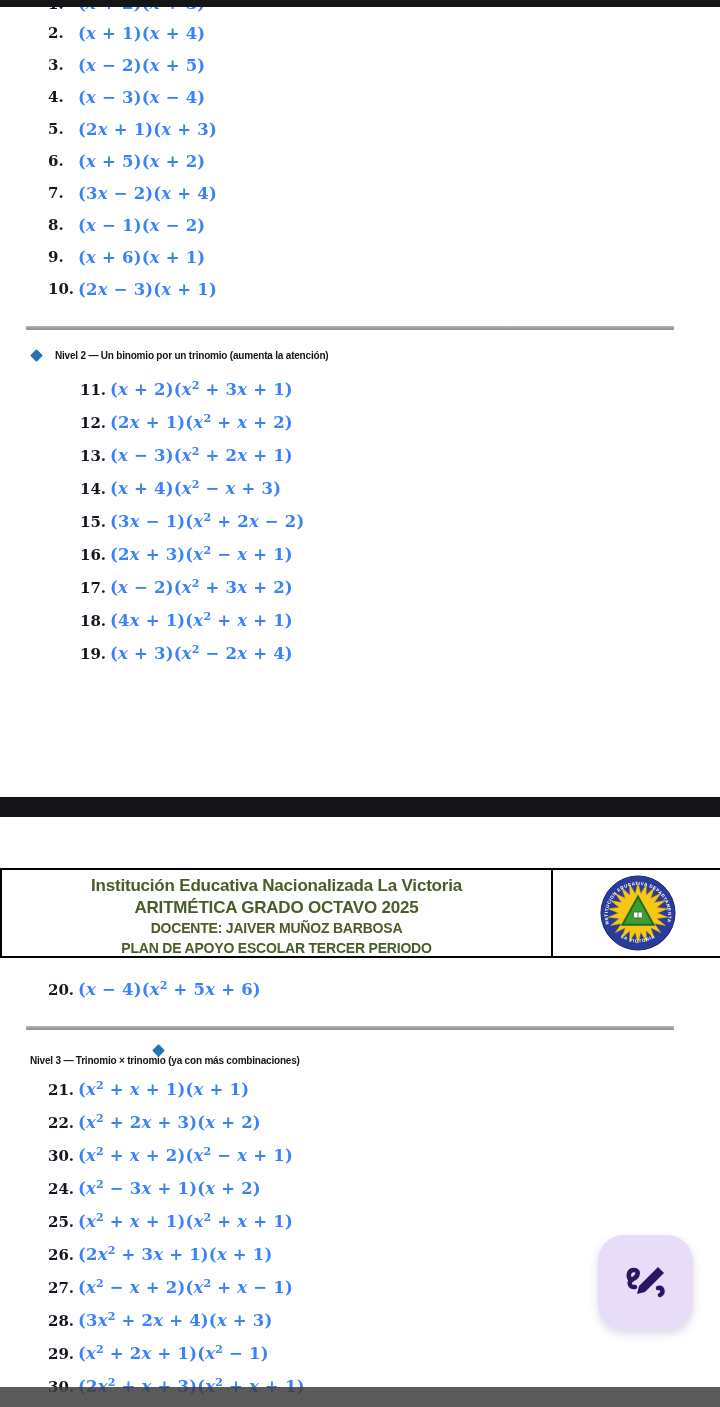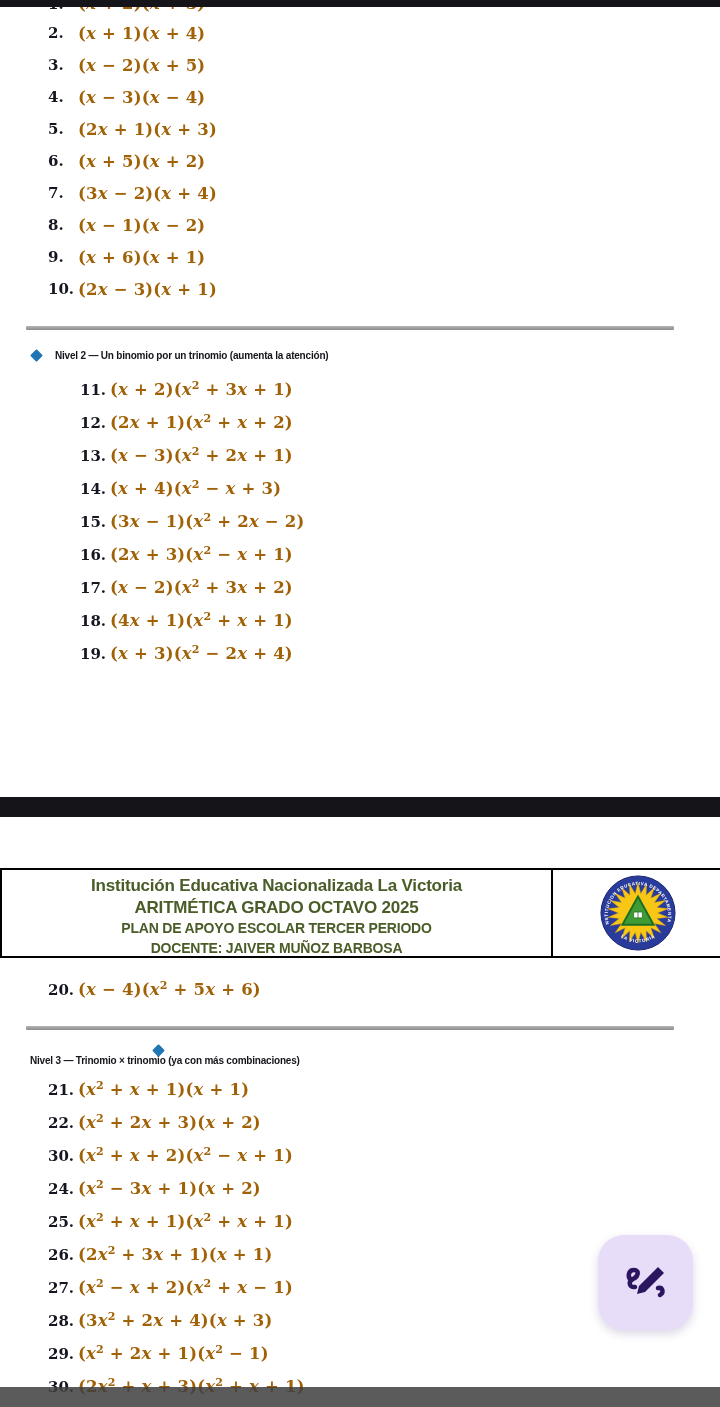--- a/index.html
+++ b/index.html
@@ -4,21 +4,21 @@
 <style>
   html,body{margin:0;padding:0;background:#fff;}
   #canvas{position:relative;width:720px;height:1407px;background:#ffffff;overflow:hidden;
           font-family:"Liberation Sans",sans-serif;}
 
   
   .ex-row{display:flex;align-items:center;height:33px;padding-left:48px;}
   .rh32 .ex-row{height:32px;}
   .ex-num{display:inline-block;width:30px;flex:0 0 30px;
           font-family:"DejaVu Serif",serif;font-weight:bold;font-size:15px;color:#161622;}
-  .ex-expr{font-family:"DejaVu Serif",serif;font-weight:bold;font-size:16.5px;color:#a16207;
+  .ex-expr{font-family:"DejaVu Serif",serif;font-weight:bold;font-size:16.5px;color:#3b82f6;
            letter-spacing:0.2px;white-space:nowrap;}
   .ex-expr i{font-style:italic;}
   .ex-expr sup{font-size:11px;line-height:0;vertical-align:6px;}
 
   
   .level-heading{position:absolute;left:30px;display:flex;align-items:center;height:22px;}
   .diamond{width:9px;height:9px;background:#2175b4;transform:rotate(45deg);
            flex:0 0 9px;margin:0 14px 0 2px;border-radius:1px;}
   .heading-text{font-family:"Liberation Sans",sans-serif;font-weight:bold;font-size:10px;
                 color:#14141c;letter-spacing:-0.2px;white-space:nowrap;}
@@ -160,22 +160,22 @@
         <span class="ex-expr">(<i>x</i> + 3)(<i>x</i><sup>2</sup> − 2<i>x</i> + 4)</span>
       </div>
     </div>
 
   <div class="page-gap-band"></div>
 
   <div id="header-table">
     <div id="header-left">
       <div class="h1">Institución Educativa Nacionalizada La Victoria</div>
       <div class="h2">ARITMÉTICA GRADO OCTAVO 2025</div>
+      <div class="h3">DOCENTE: JAIVER MUÑOZ BARBOSA</div>
       <div class="h3">PLAN DE APOYO ESCOLAR TERCER PERIODO</div>
-      <div class="h3">DOCENTE: JAIVER MUÑOZ BARBOSA</div>
     </div>
     <div id="header-right">
       <svg id="crest" width="78" height="78" viewBox="-40 -40 80 80">
         <defs>
           <path id="arcTop" d="M -30,10 A 31,31 0 1 1 30,10"></path>
           <path id="arcBot" d="M -25,16 A 29,29 0 0 0 25,16"></path>
         </defs>
         <circle cx="0" cy="0" r="38" fill="#2a3c9b" stroke="#1a2470" stroke-width="1"></circle>
         <polygon id="sun-star" points="0.00,-31.00 2.85,-19.80 8.73,-29.74 8.31,-18.19 16.76,-26.08 13.10,-15.11 23.43,-20.30 16.83,-10.81 28.20,-12.88 19.19,-5.63 30.68,-4.41 20.00,-0.00 30.68,4.41 19.19,5.63 28.20,12.88 16.83,10.81 23.43,20.30 13.10,15.11 16.76,26.08 8.31,18.19 8.73,29.74 2.85,19.80 0.00,31.00 -2.85,19.80 -8.73,29.74 -8.31,18.19 -16.76,26.08 -13.10,15.11 -23.43,20.30 -16.83,10.81 -28.20,12.88 -19.19,5.63 -30.68,4.41 -20.00,0.00 -30.68,-4.41 -19.19,-5.63 -28.20,-12.88 -16.83,-10.81 -23.43,-20.30 -13.10,-15.11 -16.76,-26.08 -8.31,-18.19 -8.73,-29.74 -2.85,-19.80" fill="#f8c715" stroke="#e0a80e" stroke-width="0.5"></polygon>
         <path d="M 0,-17 L 16,12 L -16,12 Z" fill="#3f9c35" stroke="#1d6e22" stroke-width="2"></path>

